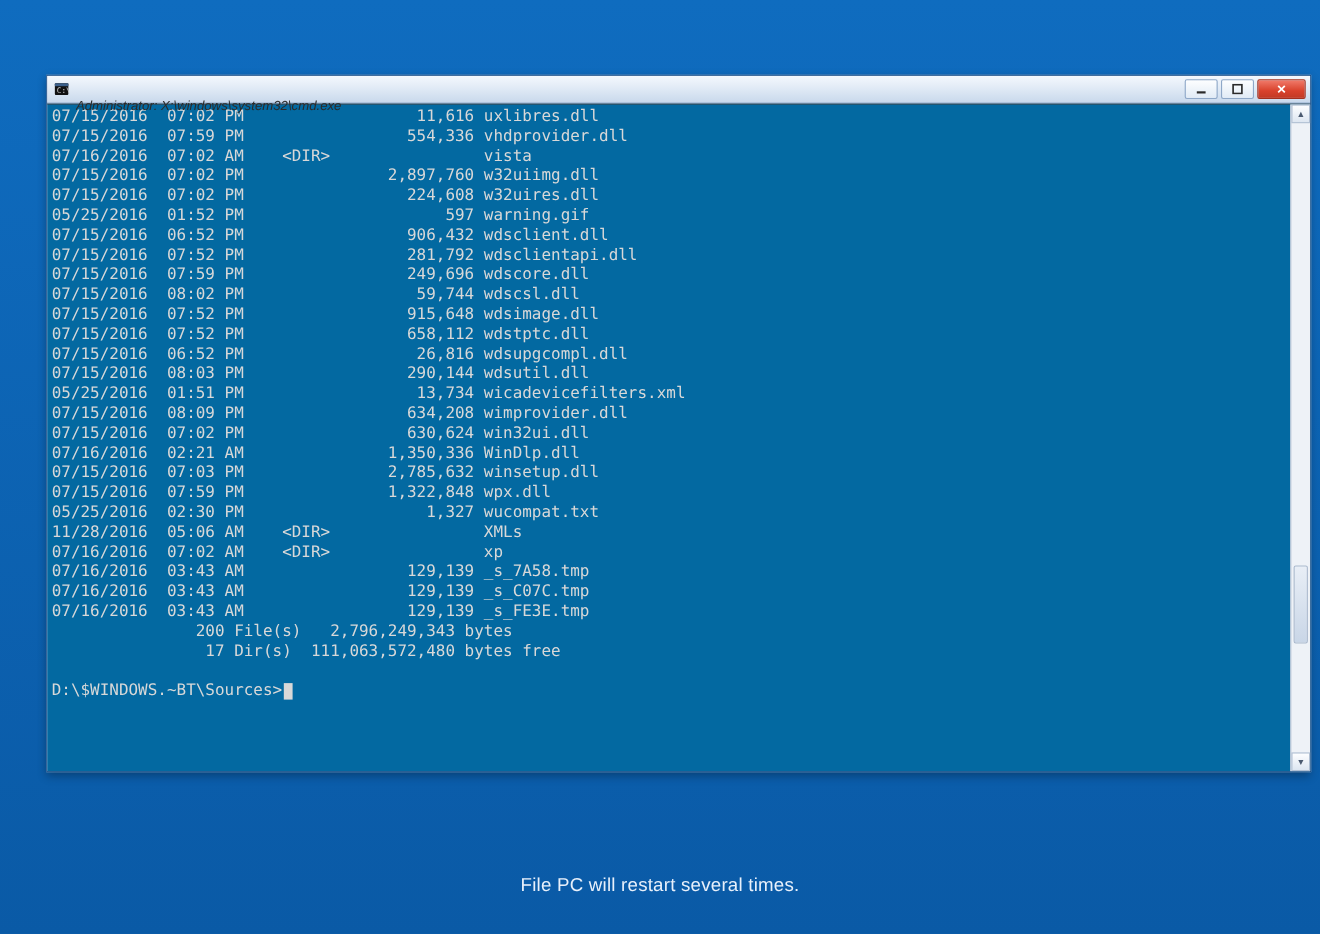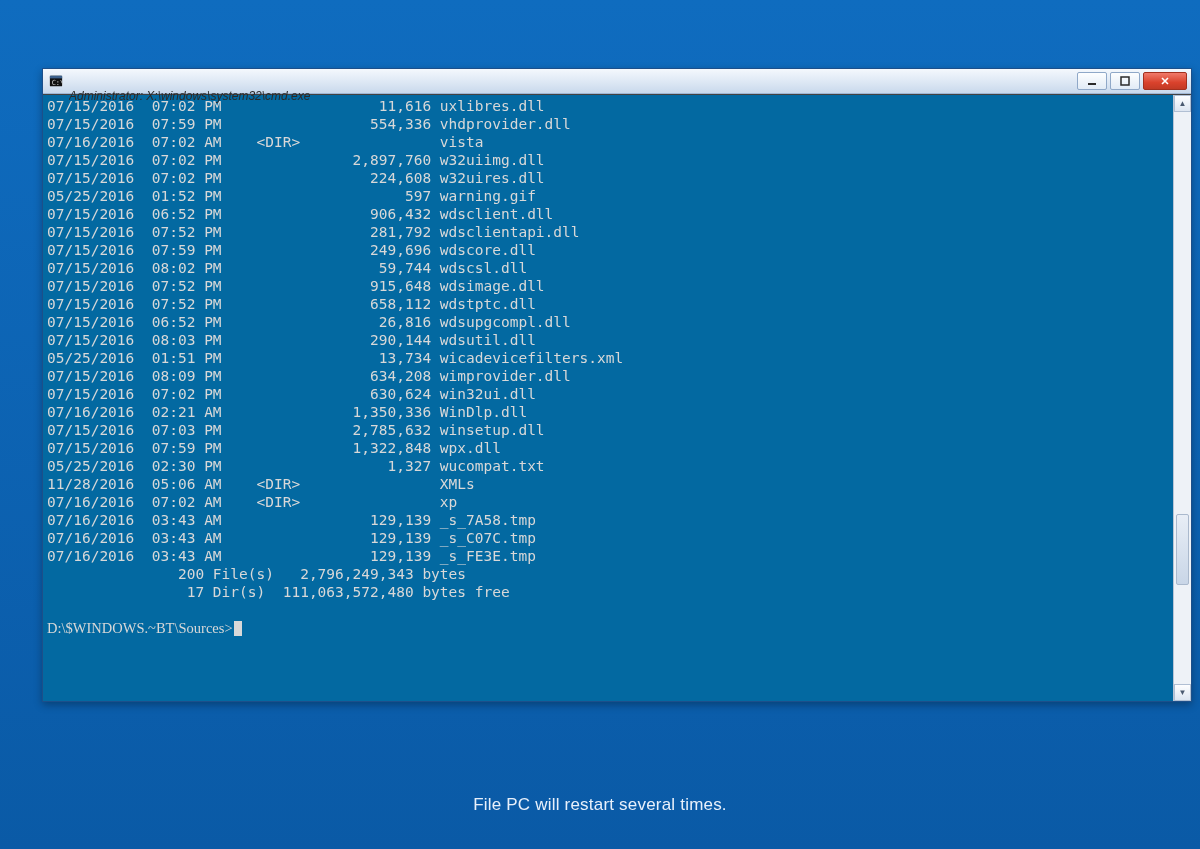--- a/index.html
+++ b/index.html
@@ -124,21 +124,21 @@
   .sb-btn.up { top: 0; }
   .sb-btn.down { bottom: 0; }
   .sb-thumb {
     position: absolute;
     left: 2px;
     right: 2px;
     background: linear-gradient(180deg, #e8eef6, #c9d6e7);
     border: 1px solid #aab9cd;
     border-radius: 2px;
   }
-  .prompt-line { margin-top: 18px; font-family: Liberation Serif, serif; }
+  .prompt-line { margin-top: 18px; }
   .cursor {
     display:inline-block;
     width: 8px;
     height: 15px;
     background:#d8d8d8;
     margin-left:1px;
     vertical-align: text-bottom;
     animation: blink 1s step-end infinite;
   }
   @keyframes blink { 50% { opacity:0; } }

